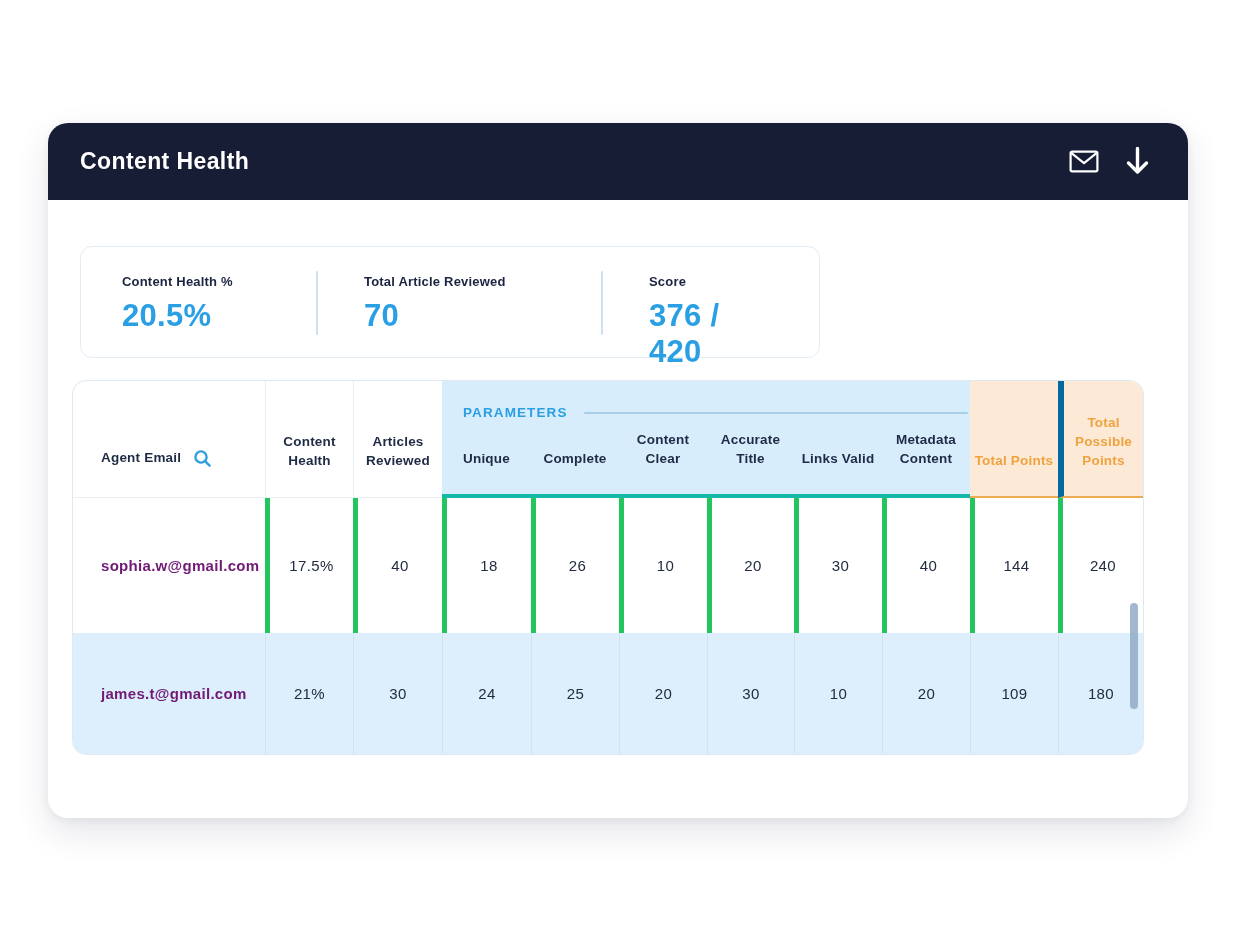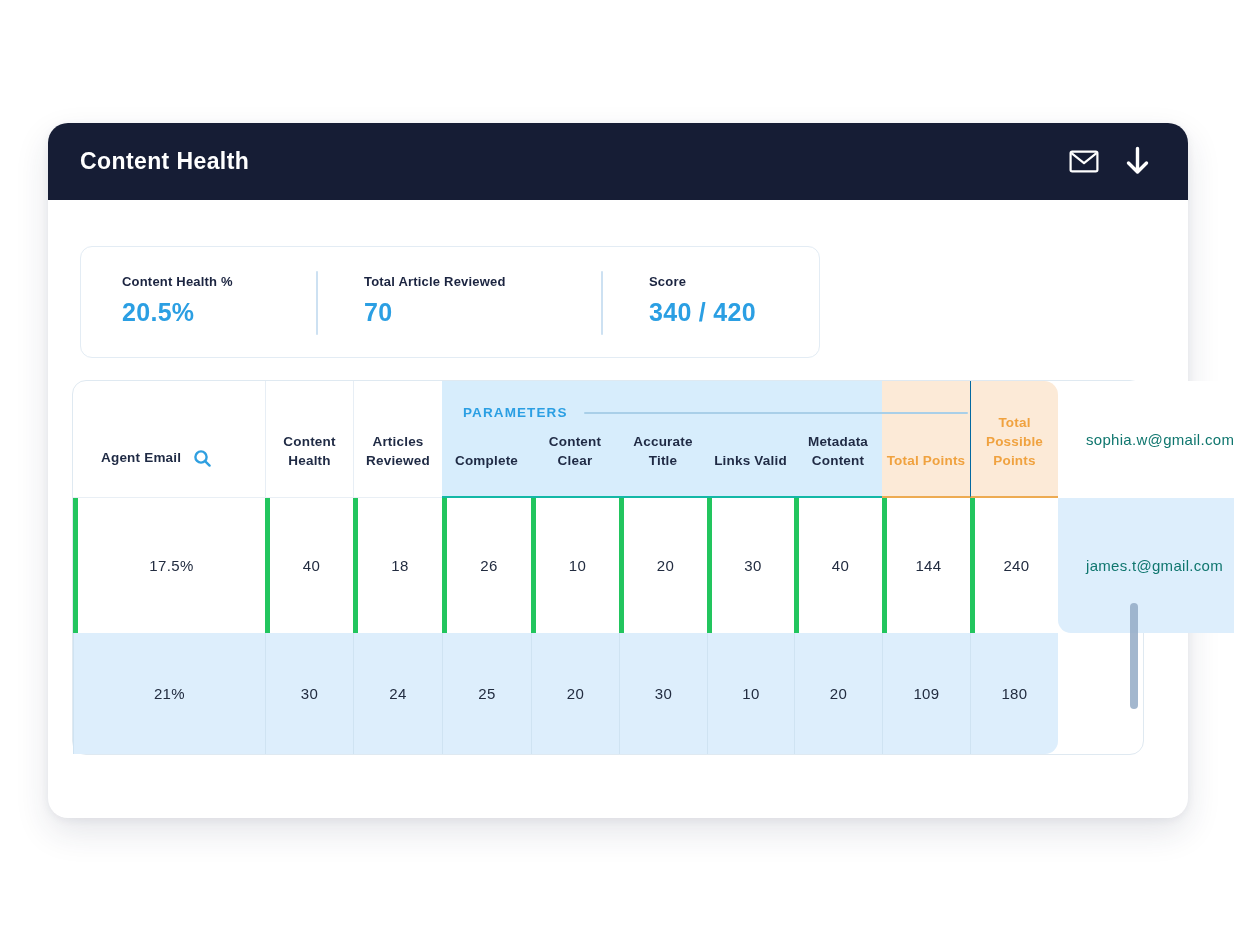--- a/index.html
+++ b/index.html
@@ -57,21 +57,21 @@
   .stat-3 { width: 175px; padding-left: 46px; }
   .stat .stat-label {
     color: #1b2440;
     font-size: 13px;
     font-weight: 700;
     letter-spacing: 0.2px;
   }
   .stat .stat-value {
     margin-top: 9px;
     color: #2b9fe3;
-    font-size: 25px;
+    font-size: 31px;
     font-weight: 700;
     letter-spacing: 0.3px;
   }
   .stat-divider {
     width: 2px; height: 64px;
     margin-top: 24px;
     background: #cde1f2;
     border-radius: 1px;
   }
 
@@ -119,30 +119,30 @@
     gap: 12px;
     align-items: flex-end;
   }
   .h-email .label-wrap { display: flex; align-items: flex-start; gap: 12px; margin-top: 9px; }
   .h-simple {
     border-left: 1px solid #e7eef5;
     border-bottom: 1px solid #e9eff5;
   }
   .h-param {
     background: #d7edfc;
-    border-bottom: 2px solid #14b8a6;
+    border-bottom: 4px solid #14b8a6;
     padding-bottom: 25px;
   }
   .h-points {
     background: #fcead7;
     border-bottom: 2px solid #edab52;
     padding-bottom: 25px;
     color: #f0a23f;
   }
-  .h-points-last { border-radius: 0 14px 0 0; border-left: 1px solid #0369a1; }
+  .h-points-last { border-radius: 0 14px 0 0; border-left: 6px solid #0369a1; }
 
   .param-header {
     position: absolute;
     left: 390px; top: 24px;
     width: 505px;
     display: flex;
     align-items: center;
     gap: 16px;
   }
   .param-header .param-title {
@@ -160,21 +160,22 @@
 
   
   .b1 { background: #ffffff; }
   .b2 { background: #ddeefc; }
   .bordered { border-left: 5px solid #22c55e; }
   .b2.bordered { border-left: 1px solid #cfe3f2; }
   .email-cell {
     justify-content: flex-start;
     padding-left: 28px;
     letter-spacing: 0.3px;
-    color: #0f766e;
+    color: #701a75;
+    font-weight: bold;
   }
   .b2.first { border-radius: 0 0 0 13px; }
   .b2.last  { border-radius: 0 0 13px 0; }
 
   .scroll-thumb {
     position: absolute;
     right: 5px; top: 222px;
     width: 8px; height: 106px;
     background: #93aac6;
     opacity: 0.85;
@@ -210,21 +211,21 @@
       <div class="stat-value">20.5%</div>
     </div>
     <div class="stat-divider"></div>
     <div class="stat stat-2">
       <div class="stat-label">Total Article Reviewed</div>
       <div class="stat-value">70</div>
     </div>
     <div class="stat-divider"></div>
     <div class="stat stat-3">
       <div class="stat-label">Score</div>
-      <div class="stat-value">340 / 420</div>
+      <div class="stat-value">376 / 420</div>
     </div>
   </div>
 
   <div class="table">
 
     <div class="param-header">
       <span class="param-title">PARAMETERS</span>
       <span class="param-line"></span>
     </div>
 
@@ -234,20 +235,21 @@
         <span class="icon-btn">
           <svg width="19" height="19" viewBox="0 0 19 19">
             <circle cx="8" cy="8" r="5.6" fill="none" stroke="#2f9fe0" stroke-width="2.4"></circle>
             <path d="M12.3 12.3 L16.6 16.6" stroke="#2f9fe0" stroke-width="2.4" stroke-linecap="round"></path>
           </svg>
         </span>
       </span>
     </div>
     <div class="hcell h-simple">Content Health</div>
     <div class="hcell h-simple">Articles Reviewed</div>
+    <div class="hcell h-param">Unique</div>
     <div class="hcell h-param">Complete</div>
     <div class="hcell h-param">Content Clear</div>
     <div class="hcell h-param">Accurate Title</div>
     <div class="hcell h-param">Links Valid</div>
     <div class="hcell h-param">Metadata Content</div>
     <div class="hcell h-points">Total Points</div>
     <div class="hcell h-points h-points-last">Total Possible Points</div>
 
     <div class="cell b1 email-cell">sophia.w@gmail.com</div>
     <div class="cell b1 bordered">17.5%</div>

